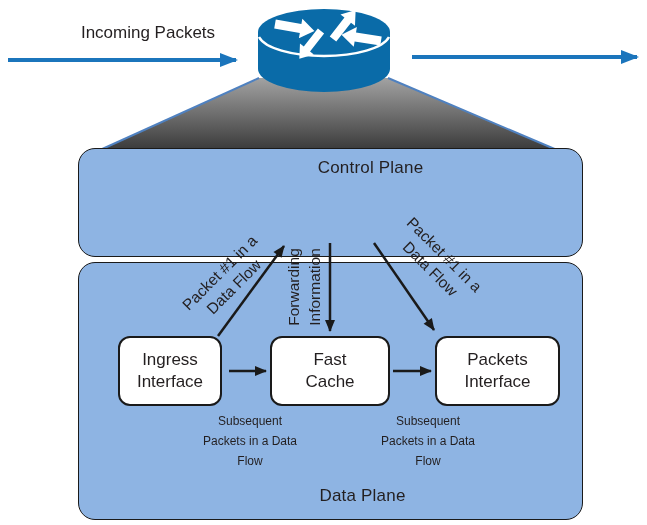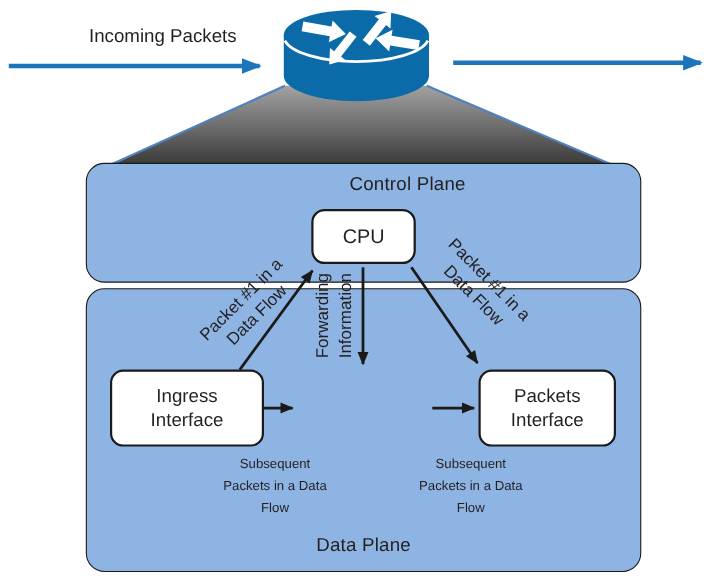--- a/index.html
+++ b/index.html
@@ -26,33 +26,33 @@
     border-radius:17px;
     z-index:1;
   }
   .plane-control{left:78px;top:148px;width:503px;height:107px;}
   .plane-data{left:78px;top:262px;width:503px;height:256px;}
   .plane-title{
     position:absolute;left:0;width:100%;
     text-align:center;font-size:17px;letter-spacing:.2px;
   }
   .plane-control .plane-title{top:9px;padding-left:40px;}
-  .plane-data .plane-title{bottom:13px;}
+  .plane-data .plane-title{bottom:13px;padding-left:32px;}
   .node{
     position:absolute;z-index:3;
     background:var(--box-fill);
     border:2px solid var(--line);
     border-radius:12px;
     display:flex;align-items:center;justify-content:center;
     text-align:center;font-size:17px;line-height:22px;
     white-space:pre-line;
     box-sizing:border-box;
   }
   .node-cpu{left:283px;top:190px;width:95px;height:50px;font-size:18px;}
-  .node-ingress{left:100px;top:336px;width:140px;height:70px;}
+  .node-ingress{left:118px;top:336px;width:104px;height:70px;}
   .node-fast{left:270px;top:336px;width:120px;height:70px;}
   .node-egress{left:435px;top:336px;width:125px;height:70px;}
   .free-label{
     position:absolute;z-index:3;
     white-space:pre-line;text-align:center;
     transform:translate(-50%,-50%);
   }
   .top-label{left:0;top:0;font-size:17px;z-index:1;white-space:nowrap;}
   .lbl-incoming{left:148px;top:33px;}
   .lbl-outgoing{left:527px;top:33px;}
@@ -116,23 +116,24 @@
         <path d="M1,1 L13,6 L1,11 Z" style="fill:var(--line)"></path>
       </marker>
     </defs>
     <line x1="218" y1="336" x2="284" y2="246" stroke="var(--line)" stroke-width="2.5" marker-end="url(#mBlack)"></line>
     <line x1="374" y1="243" x2="434" y2="330" stroke="var(--line)" stroke-width="2.5" marker-end="url(#mBlack)"></line>
     <line x1="330" y1="243" x2="330" y2="331" stroke="var(--line)" stroke-width="2.5" marker-end="url(#mBlack)"></line>
     <line x1="229" y1="371" x2="266" y2="371" stroke="var(--line)" stroke-width="2.5" marker-end="url(#mBlack)"></line>
     <line x1="393" y1="371" x2="431" y2="371" stroke="var(--line)" stroke-width="2.5" marker-end="url(#mBlack)"></line>
   </svg>
 
-  <div class="node node-cpu">CPU</div>
   <div class="node node-ingress">Ingress
 Interface</div>
+  <div class="node node-fast">Fast
+Cache</div>
   <div class="node node-egress">Packets
 Interface</div>
 
   <div class="free-label rot-label lbl-packet-left">Packet #1 in a
 Data Flow</div>
   <div class="free-label rot-label lbl-packet-right">Packet #1 in a
 Data Flow</div>
   <div class="free-label rot-label lbl-forwarding">Forwarding
 Information</div>
 

